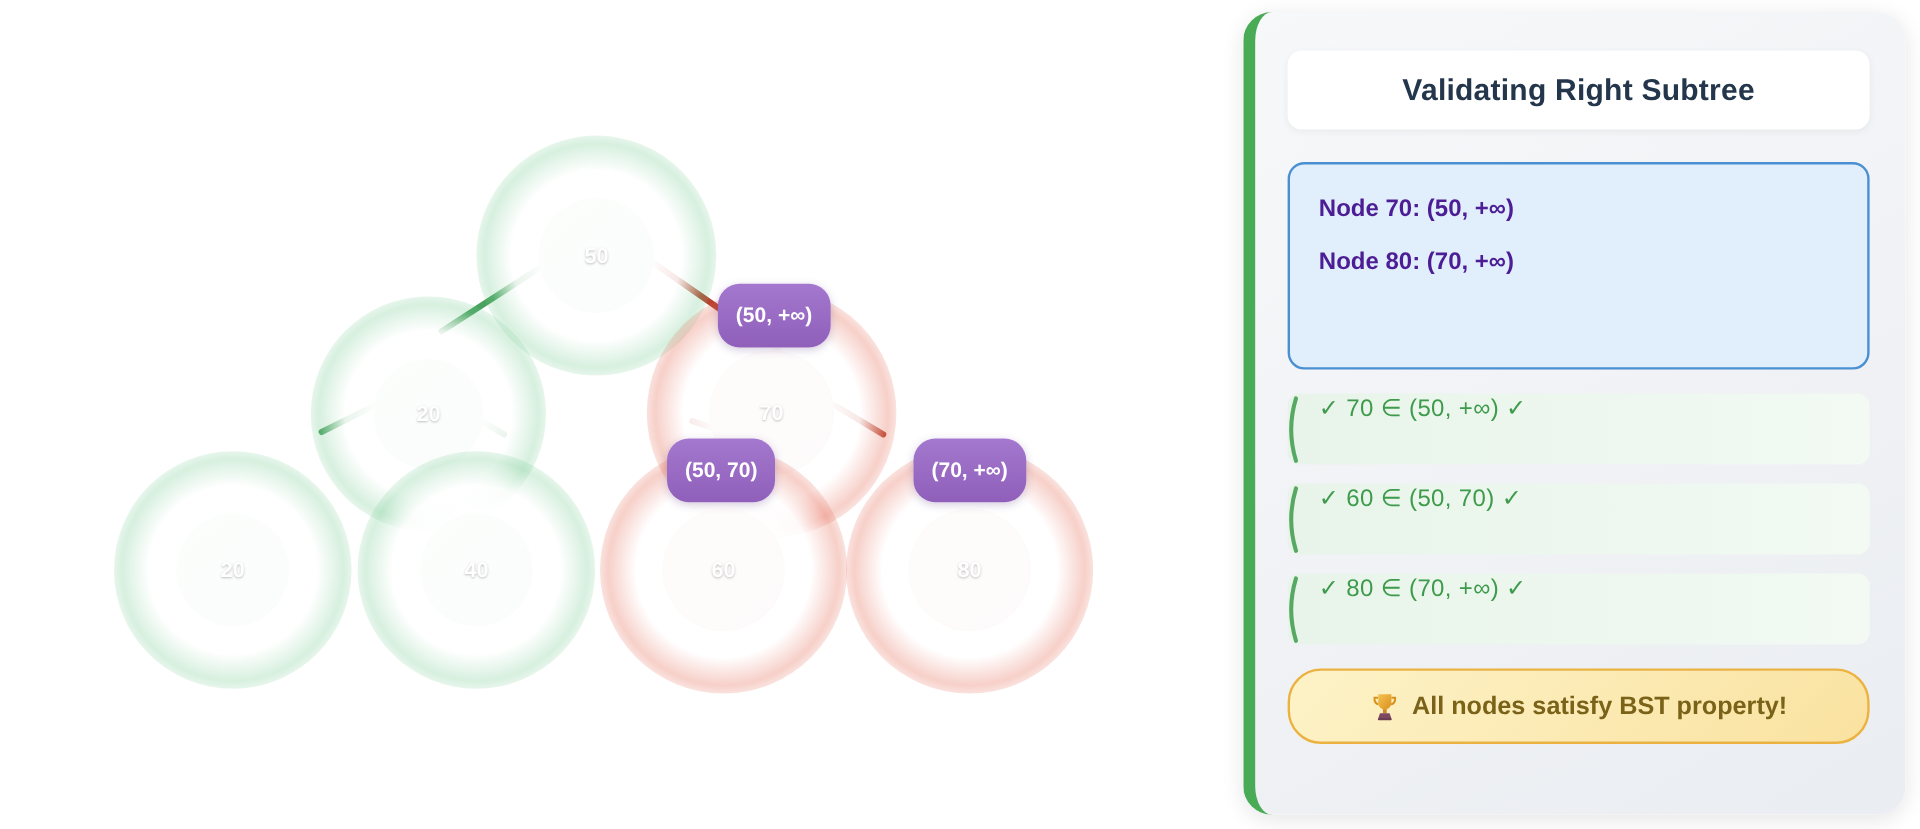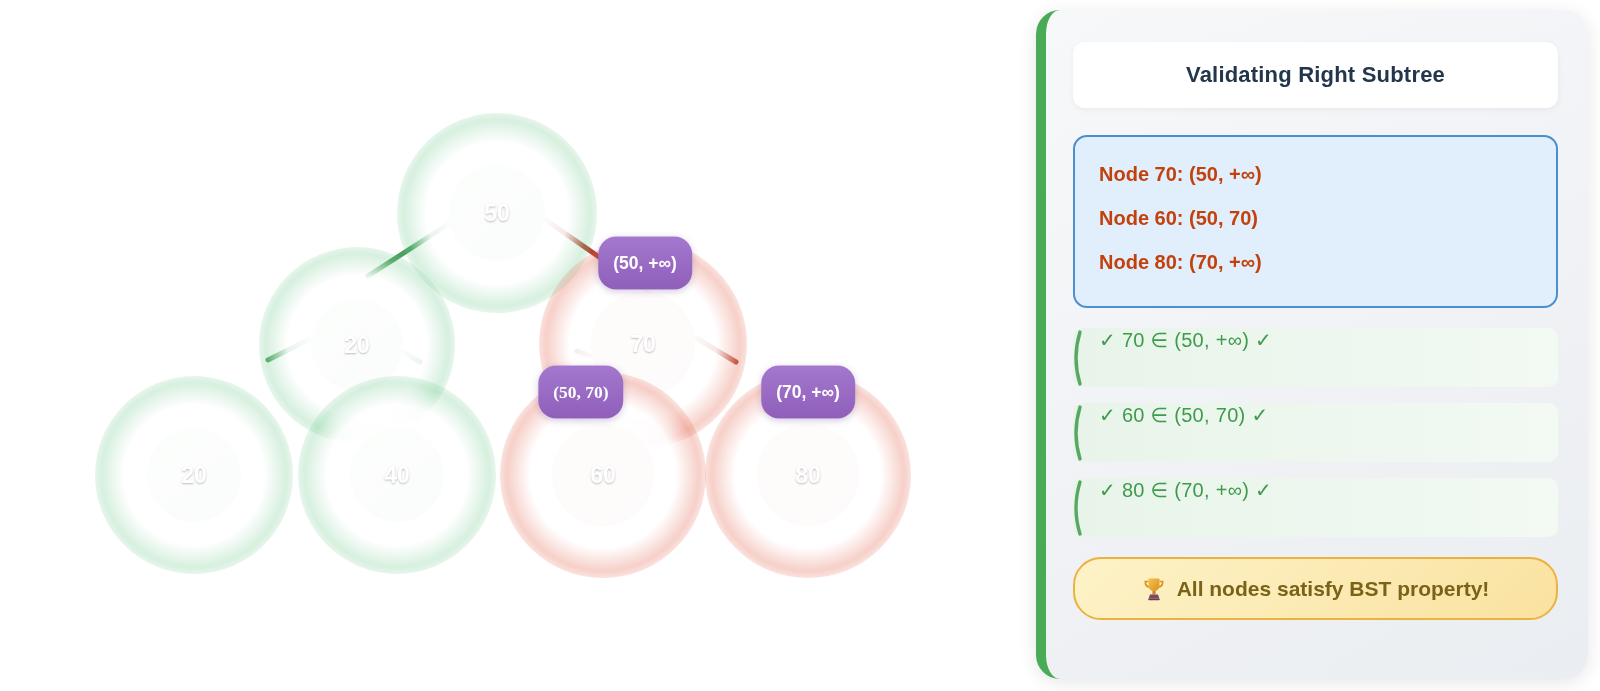--- a/index.html
+++ b/index.html
@@ -10,41 +10,41 @@
   
   .tree{position:absolute;inset:0;width:1010px;height:691px;}
   .edges{position:absolute;inset:0;z-index:1;}
 
   .node{position:absolute;border-radius:50%;display:flex;align-items:center;justify-content:center;z-index:2;}
   .node::before{content:"";position:absolute;inset:-52px;border-radius:50%;z-index:-1;}
   .node.green{background:linear-gradient(140deg,#5cbc76 8%,#41a05b 92%);}
   .node.red{background:linear-gradient(140deg,#cb5240 8%,#ac3425 92%);}
   .node.green::before{background:radial-gradient(circle,rgba(255,255,255,.98) 34%,rgba(255,255,255,.88) 50%,rgba(110,200,140,.28) 66%,rgba(110,200,140,0) 78%);}
   .node.red::before{background:radial-gradient(circle,rgba(255,255,255,.98) 34%,rgba(255,255,255,.88) 50%,rgba(228,98,75,.30) 66%,rgba(228,98,75,0) 78%);}
-  .node .val{color:#ffffff;font-size:23px;font-weight:bold;text-shadow:0 1px 2px rgba(0,0,0,.25);}
+  .node .val{color:#ffffff;font-size:18px;font-weight:bold;text-shadow:0 1px 2px rgba(0,0,0,.25);}
 
   .badge{position:absolute;transform:translate(-50%,-50%);z-index:4;height:53px;padding:0 15px;
          display:flex;align-items:center;justify-content:center;border-radius:18px;
          background:linear-gradient(180deg,#a478ce,#8f5fba);box-shadow:0 2px 7px rgba(80,40,120,.25);
          color:#ffffff;font-size:17.5px;font-weight:bold;white-space:nowrap;}
 
   
   .panel{position:absolute;left:1036px;top:10px;width:552px;height:669px;
          border-radius:24px;border-left:10px solid #4aab57;
          background:linear-gradient(150deg,#f7f8fa 0%,#eaedf1 100%);
          box-shadow:0 4px 18px rgba(0,0,0,.10);
          padding:32px 30px 0 27px;}
   .title-card{height:66px;background:#ffffff;border-radius:12px;box-shadow:0 2px 6px rgba(0,0,0,.05);
               display:flex;align-items:center;justify-content:center;margin-bottom:27px;}
-  .title-card h1{margin:0;font-size:22px;font-weight:bold;color:#24364b;letter-spacing:.2px;}
+  .title-card h1{margin:0;font-size:25px;font-weight:bold;color:#24364b;letter-spacing:.2px;}
 
   .intervals{height:173px;border:2px solid #4a8fd1;border-radius:14px;background:#e1eefb;
              padding:15px 24px 0 24px;margin-bottom:20px;}
   .interval-line{height:44px;display:flex;align-items:center;
-                 font-size:20px;font-weight:bold;color:#c2410c;}
+                 font-size:20px;font-weight:bold;color:#4c1d95;}
 
   .check-row{position:relative;height:59px;border-radius:10px;margin-bottom:16px;
              background:linear-gradient(90deg,#e8f4ea 0%,#f2faf3 100%);
              display:flex;padding-left:26px;}
   .check-row .bracket{position:absolute;left:-3px;top:1px;}
   .check-row .check-text{font-size:20px;color:#3f9b4c;letter-spacing:.3px;}
 
   .result-banner{height:63px;margin-top:20px;border:2.5px solid #ecb23f;border-radius:28px;
                  background:linear-gradient(135deg,#fdf3c8 0%,#fae2a0 100%);
                  display:flex;align-items:center;justify-content:center;gap:11px;}
@@ -82,33 +82,32 @@
       <span class="val">70</span>
     </div>
     <div class="node red" style="left:552px;top:424px;width:102px;height:102px;">
       <span class="val">60</span>
     </div>
     <div class="node red" style="left:757px;top:424px;width:102px;height:102px;">
       <span class="val">80</span>
     </div>
 
     <div class="badge" style="left:645px;top:263px;">(50, +∞)</div>
-    <div class="badge" style="left:581px;top:392px;font-family:Liberation Serif, serif;">(50, 70)</div>
+    <div class="badge" style="left:601px;top:392px;">(50, 70)</div>
     <div class="badge" style="left:808px;top:392px;">(70, +∞)</div>
   </div>
 
   <div class="panel">
 
     <div class="title-card">
       <h1>Validating Right Subtree</h1>
     </div>
 
     <div class="intervals">
       <div class="interval-line">Node 70: (50, +∞)</div>
-      <div class="interval-line">Node 60: (50, 70)</div>
       <div class="interval-line">Node 80: (70, +∞)</div>
     </div>
 
     <div class="check-row">
       <svg class="bracket" width="13" height="58" viewBox="0 0 13 58">
         <path d="M10 3 Q2 29 10 55" stroke="#56a862" stroke-width="3.4" fill="none" stroke-linecap="round"></path>
       </svg>
       <span class="check-text">✓ 70 ∈ (50, +∞) ✓</span>
     </div>
 

